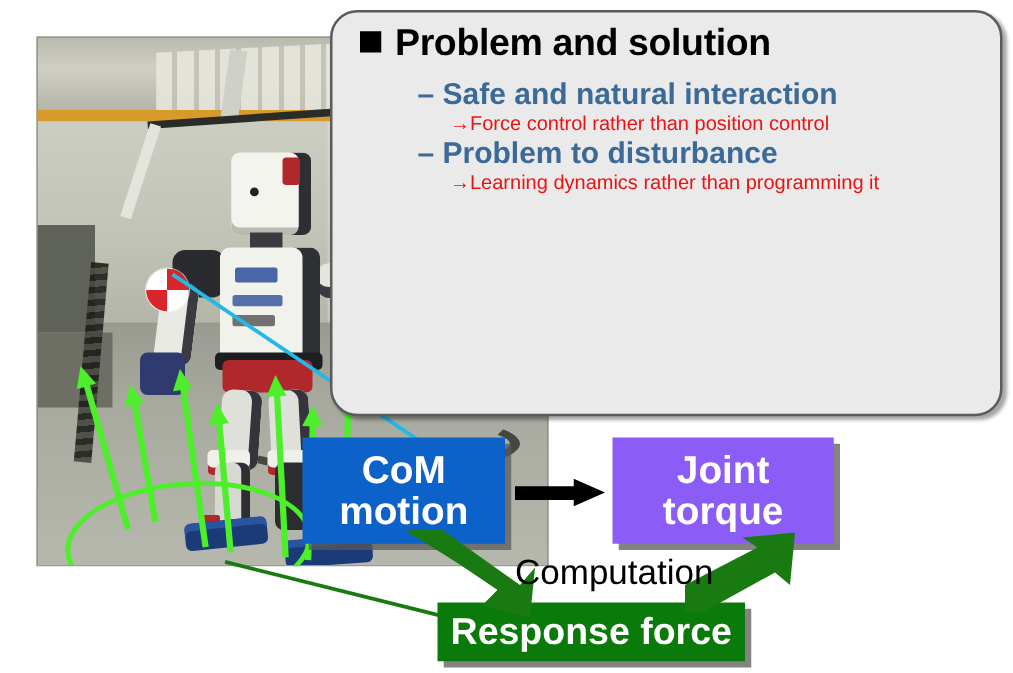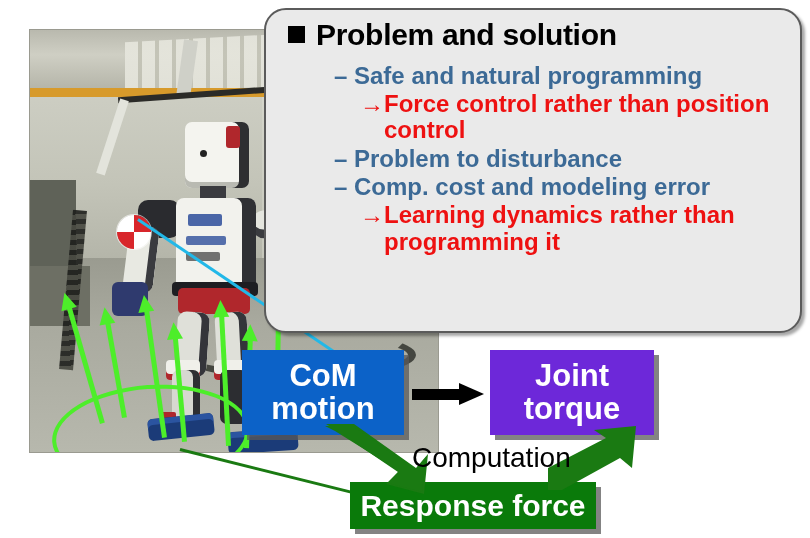--- a/index.html
+++ b/index.html
@@ -120,30 +120,30 @@
   }
   .sq-bullet{display:inline-block;width:17px;height:17px;background:#000;margin-right:11px;
     vertical-align:2px;}
   .blist{position:absolute;left:44px;top:52px;width:478px;}
   .b-item{margin-bottom:1px;}
   .b-dash{
     color:#3c6a96;font-size:24px;font-weight:bold;white-space:nowrap;line-height:1.16;
     padding-left:46px;text-indent:-22px;
   }
   .b-arrow{
-    color:#ee1111;font-size:24px;font-weight:bold;line-height:1.10;
+    color:#ee1111;font-size:16px;font-weight:normal;line-height:1.10;
     padding-left:74px;text-indent:-24px;margin-top:1px;
   }
 
   
   .fbox{position:absolute;box-sizing:border-box;color:#ffffff;font-weight:bold;
     display:flex;align-items:center;justify-content:center;text-align:center;
     box-shadow:5px 5px 0 rgba(90,90,90,.75);line-height:1.05;}
   .box-com{left:222px;top:350px;width:162px;height:85px;background:#0c62c8;font-size:31px;}
-  .box-joint{left:470px;top:350px;width:164px;height:85px;background:#6d28d9;font-size:31px;}
+  .box-joint{left:470px;top:350px;width:177px;height:85px;background:#8b5cf6;font-size:31px;}
   .box-contact{left:330px;top:482px;width:246px;height:47px;background:#0a7a0a;font-size:30px;}
 
   
   .black-arrow{position:absolute;left:392px;top:383px;width:72px;height:20px;}
   .black-arrow .bshaft{position:absolute;left:0;top:6px;width:50px;height:11px;background:#000;}
   .black-arrow .bhead{position:absolute;left:47px;top:0;width:0;height:0;
     border-top:11px solid transparent;border-bottom:11px solid transparent;border-left:25px solid #000;}
 
   
   .garrow{position:absolute;}
@@ -246,28 +246,27 @@
 
   <div class="green-line" style="left:160px;top:448px;width:196px;transform:rotate(14deg);"></div>
 
   <div class="callout">
     <div class="callout-title">
       <span class="sq-bullet"></span><span>Problem and solution</span>
     </div>
 
     <div class="blist">
       <div class="b-item">
-        <div class="b-dash">– Safe and natural programming</div>
+        <div class="b-dash">– Safe and natural interaction</div>
         <div class="b-arrow">→Force control rather than position control</div>
       </div>
       <div class="b-item">
         <div class="b-dash">– Problem to disturbance</div>
       </div>
       <div class="b-item">
-        <div class="b-dash">– Comp. cost and modeling error</div>
         <div class="b-arrow">→Learning dynamics rather than programming it</div>
       </div>
     </div>
   </div>
 
   <div class="fbox box-com">
     <div>
       <div>CoM</div>
       <div>motion</div>
     </div>

